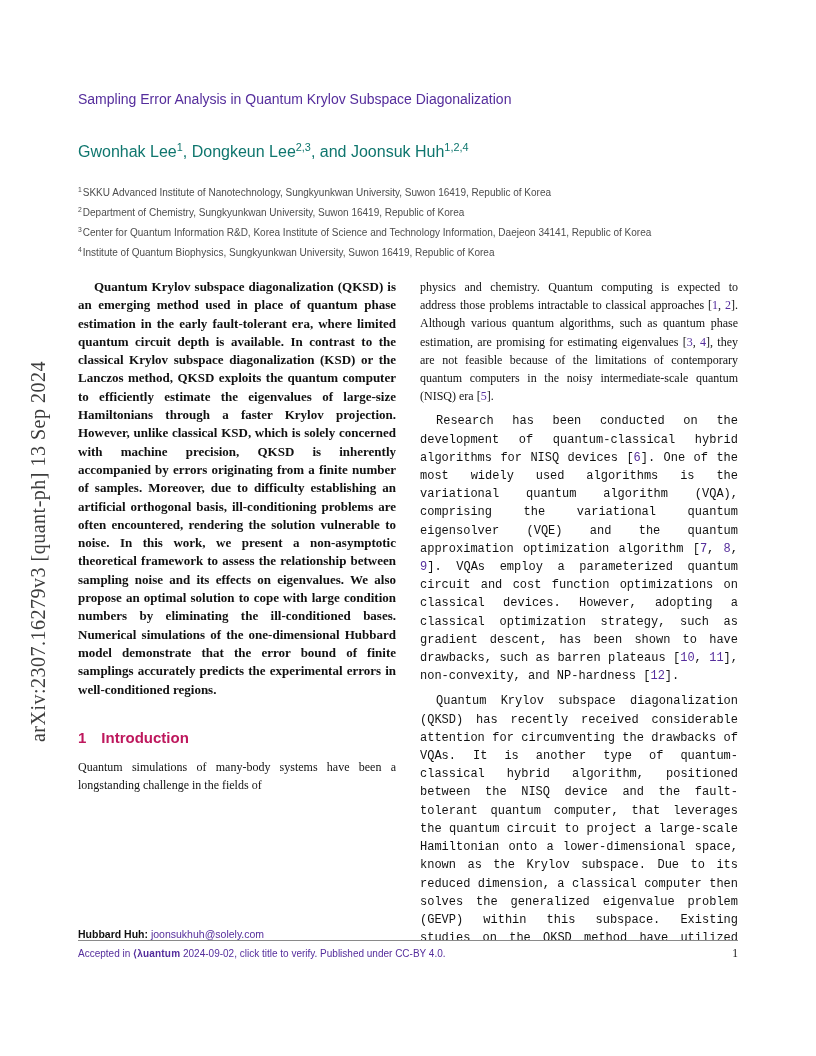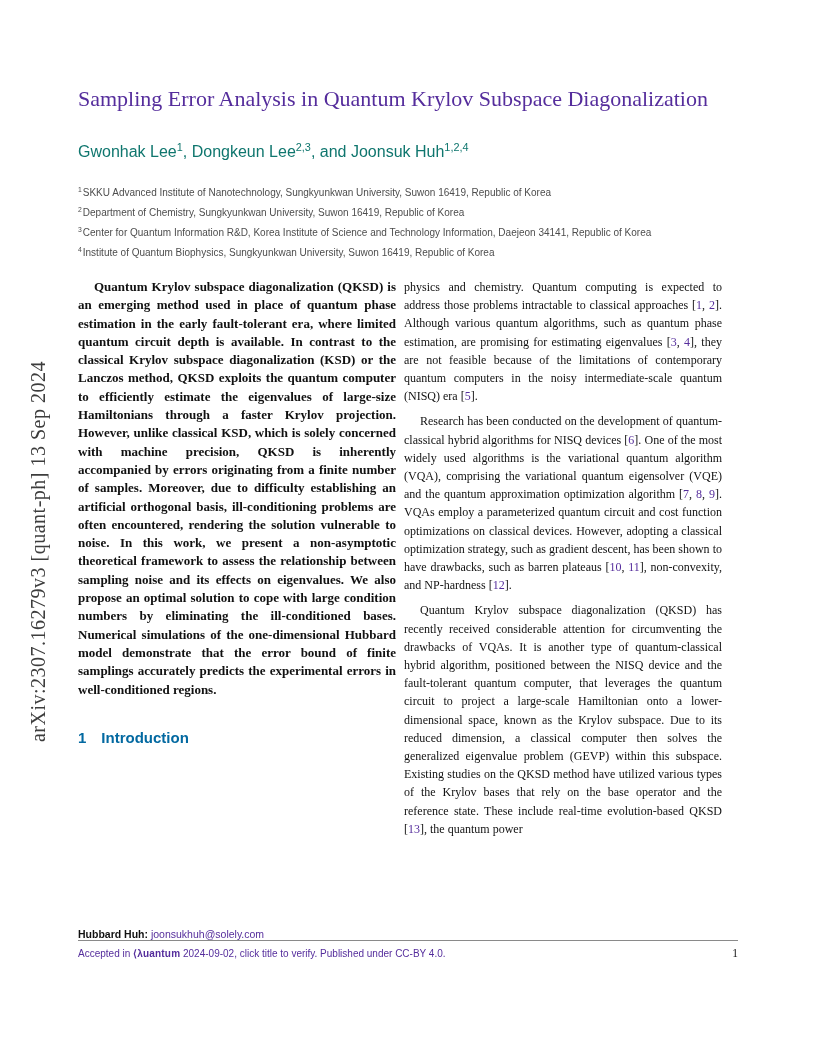--- a/index.html
+++ b/index.html
@@ -15,65 +15,65 @@
     left: -222px; top: 540px;
     width: 520px; text-align: center;
     transform: rotate(-90deg);
     font-family: "Liberation Serif", serif;
     font-size: 20px; color: #3d3d3d; letter-spacing: 0.5px;
     white-space: nowrap;
   }
 
   
   h1.paper-title {
-    font-family: Liberation Serif, serif;
+    font-family: Liberation Sans, sans-serif;
     font-weight: 500;
-    font-size: 22px; line-height: 30px;
+    font-size: 14px; line-height: 30px;
     color: var(--accent, #552d9c);
     text-align: justify;
   }
   .authors {
     margin-top: 29px;
     font-family: "Liberation Sans", sans-serif;
     font-size: 16px; color: #0f766e;
   }
   .authors sup, .aff sup { font-size: 68%; line-height: 0; vertical-align: super; }
   .affiliations { margin-top: 24px; }
   .aff {
     font-family: "Liberation Sans", sans-serif;
     font-size: 10px; line-height: 15px; color: #4d4d4d;
     padding-left: 10px; text-indent: -10px;
     margin-bottom: 5px; max-width: 660px;
   }
   .aff sup { margin-right: 1px; }
 
   
-  .columns { display: flex; gap: 8px; margin-top: 18px; height: 662px; overflow: hidden; }
+  .columns { display: flex; gap: 24px; margin-top: 18px; height: 662px; overflow: hidden; }
   .col { width: 318px; overflow: hidden; }
   .col-left { display: flex; flex-direction: column; }
 
   .abstract {
     font-weight: bold;
     font-size: 13px; line-height: 18.3px;
     text-align: justify; hyphens: auto;
     text-indent: 16px;
   }
   .section-heading {
     margin-top: 30px;
     font-family: "Liberation Sans", sans-serif;
-    font-size: 15px; font-weight: bold; color: #0369a1;
+    font-size: 15px; font-weight: bold; color: #be185d;
   }
   .sec-num { margin-right: 15px; }
   .body-par {
     font-size: 12px; line-height: 18.2px;
     text-align: justify; hyphens: auto;
     margin-top: 12px;
   }
   .col-right .body-par { margin-top: 0; margin-bottom: 7px; }
-  .col-right .body-par.indent { text-indent: 16px; }
+  .col-right .body-par.indent { text-indent: 16px; font-family: Liberation Mono, monospace; }
 
   .cite { color: var(--accent, #552d9c); cursor: pointer; }
 
   .contact {
     margin-top: auto; padding-top: 10px;
     font-family: "Liberation Sans", sans-serif;
     font-size: 10.5px; color: #111;
   }
   .contact-label { font-weight: bold; }
   .email { color: var(--accent, #552d9c); text-decoration: none; cursor: pointer; }
@@ -111,20 +111,21 @@
 
   <main class="columns">
 
     <section class="col col-left">
       <p class="abstract">Quantum Krylov subspace diagonalization (QKSD) is an emerging method used in place of quantum phase estimation in the early fault-tolerant era, where limited quantum circuit depth is available. In contrast to the classical Krylov subspace diagonalization (KSD) or the Lanczos method, QKSD exploits the quantum computer to efficiently estimate the eigenvalues of large-size Hamiltonians through a faster Krylov projection. However, unlike classical KSD, which is solely concerned with machine precision, QKSD is inherently accompanied by errors originating from a finite number of samples. Moreover, due to difficulty establishing an artificial orthogonal basis, ill-conditioning problems are often encountered, rendering the solution vulnerable to noise. In this work, we present a non-asymptotic theoretical framework to assess the relationship between sampling noise and its effects on eigenvalues. We also propose an optimal solution to cope with large condition numbers by eliminating the ill-conditioned bases. Numerical simulations of the one-dimensional Hubbard model demonstrate that the error bound of finite samplings accurately predicts the experimental errors in well-conditioned regions.</p>
 
       <h2 class="section-heading">
         <span class="sec-num">1</span><span>Introduction</span>
       </h2>
 
+      <p class="body-par">Quantum simulations of many-body systems have been a longstanding challenge in the fields of</p>
 
       <div class="contact">
         <span class="contact-label">Hubbard Huh:</span>
         <a class="email">joonsukhuh@solely.com</a>
       </div>
     </section>
 
     <section class="col col-right" id="right-col">
         <p class="body-par">physics and chemistry. Quantum computing is expected to address those problems intractable to classical approaches [<span class="cite">1</span>, <span class="cite">2</span>]. Although various quantum algorithms, such as quantum phase estimation, are promising for estimating eigenvalues [<span class="cite">3</span>, <span class="cite">4</span>], they are not feasible because of the limitations of contemporary quantum computers in the noisy intermediate-scale quantum (NISQ) era [<span class="cite">5</span>].</p>
         <p class="body-par indent">Research has been conducted on the development of quantum-classical hybrid algorithms for NISQ devices [<span class="cite">6</span>]. One of the most widely used algorithms is the variational quantum algorithm (VQA), comprising the variational quantum eigensolver (VQE) and the quantum approximation optimization algorithm [<span class="cite">7</span>, <span class="cite">8</span>, <span class="cite">9</span>]. VQAs employ a parameterized quantum circuit and cost function optimizations on classical devices. However, adopting a classical optimization strategy, such as gradient descent, has been shown to have drawbacks, such as barren plateaus [<span class="cite">10</span>, <span class="cite">11</span>], non-convexity, and NP-hardness [<span class="cite">12</span>].</p>

